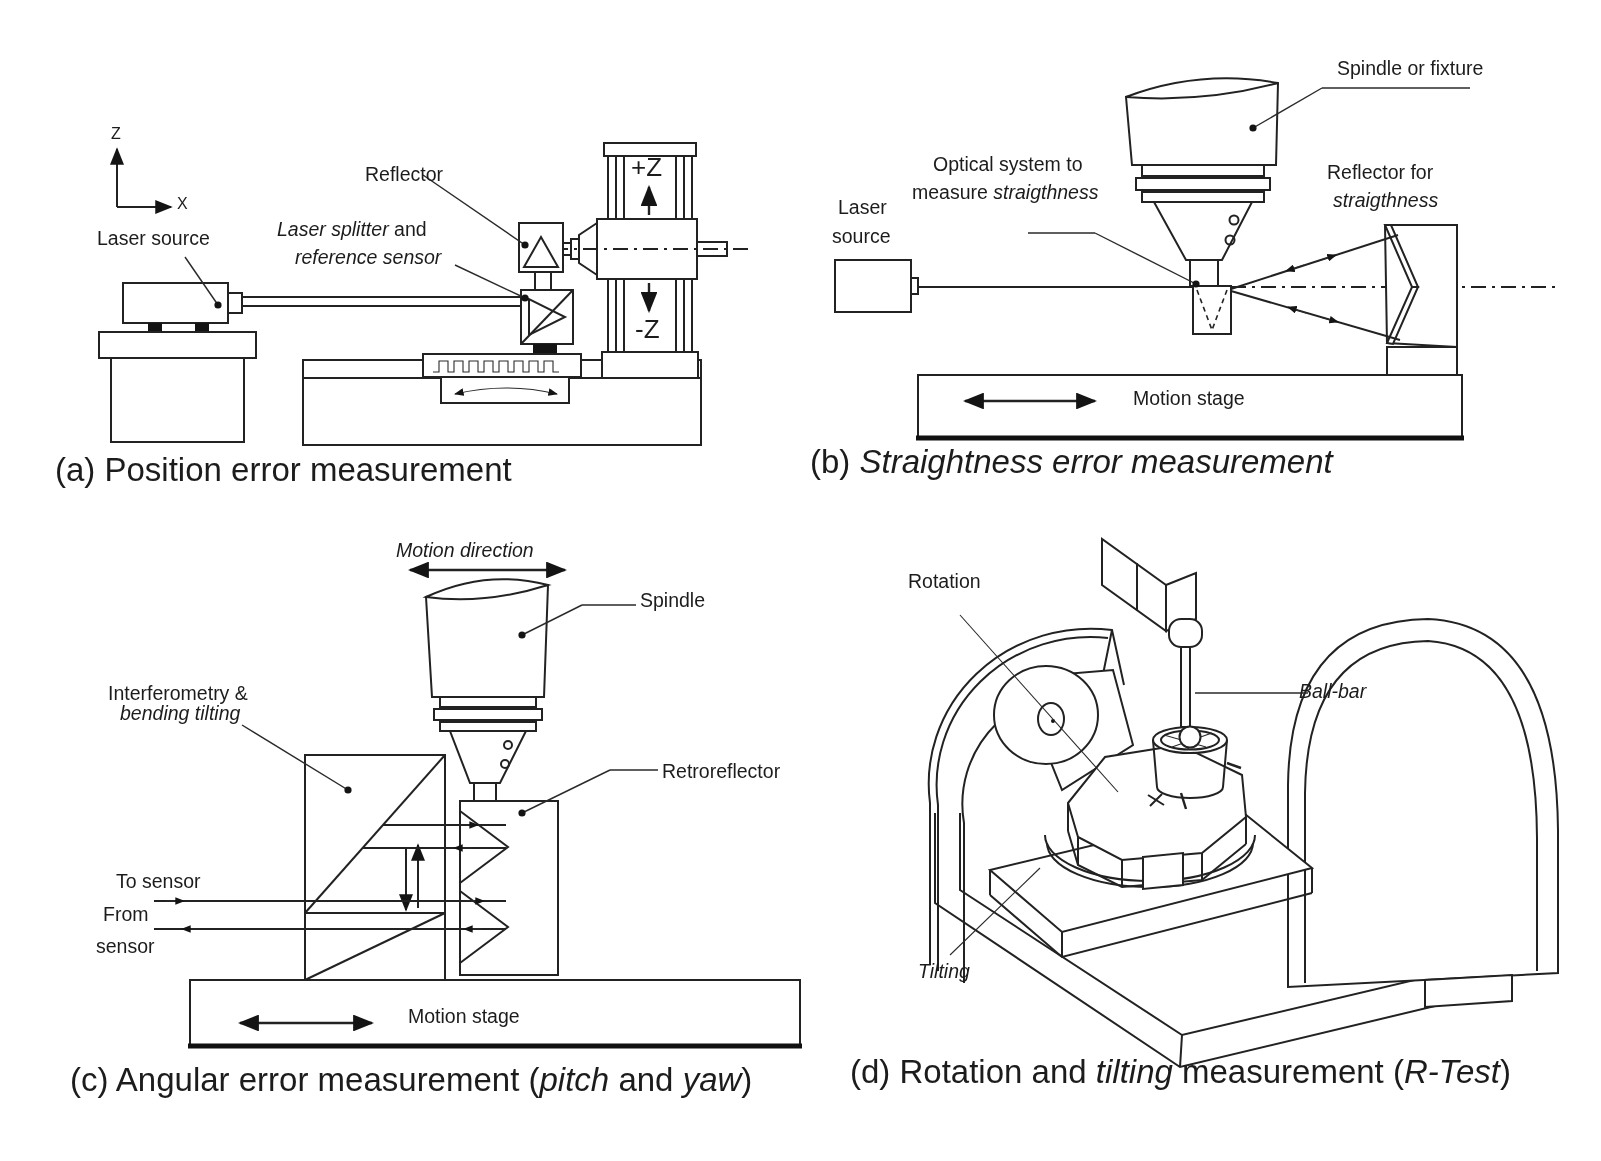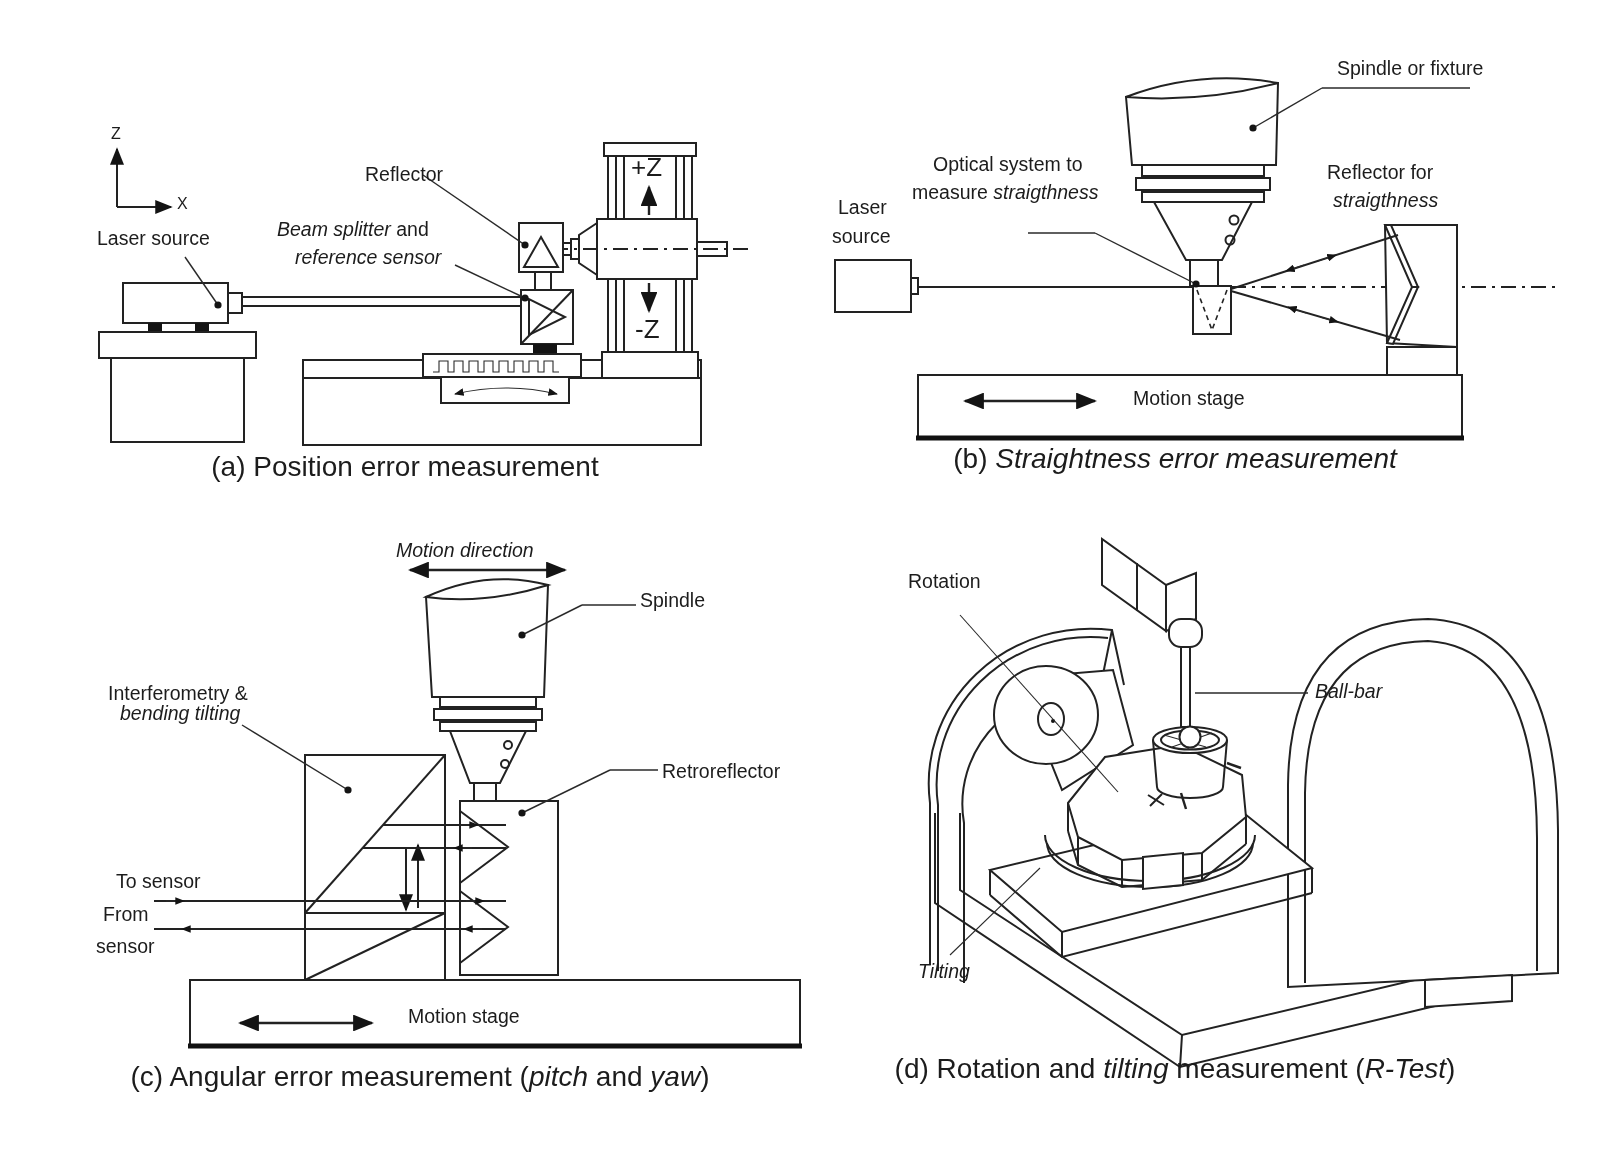--- a/index.html
+++ b/index.html
@@ -4,21 +4,21 @@
 <style>
   html,body{margin:0;padding:0;background:#ffffff;}
   #figure{position:relative;width:1601px;height:1161px;background:#ffffff;overflow:hidden;
           font-family:"Liberation Sans", sans-serif;color:#1c1c1c;}
   .panel{position:absolute;}
   .panel svg{position:absolute;left:0;top:0;}
   .lbl{position:absolute;white-space:nowrap;font-size:19.5px;line-height:1.15;color:#1c1c1c;}
   .it{font-style:italic;}
   .axis-lbl{font-size:16px;}
   .zbig{font-size:26px;letter-spacing:0px;}
-  .caption{position:absolute;text-align:center;font-size:28px;color:#1c1c1c;white-space:nowrap;}
+  .caption{position:absolute;text-align:left;font-size:33px;color:#1c1c1c;white-space:nowrap;}
   
   .ln{fill:none;stroke:#222;stroke-width:2;}
   .thk{fill:none;stroke:#222;stroke-width:2.4;}
   .fw{fill:#fff;stroke:#222;stroke-width:2;}
   .blk{fill:#141414;stroke:none;}
   .leader{fill:none;stroke:#2a2a2a;stroke-width:1.4;}
   .thinln{fill:none;stroke:#2a2a2a;stroke-width:1.1;}
   .dashv{fill:none;stroke:#222;stroke-width:1.6;stroke-dasharray:5 4;}
   .cdash{fill:none;stroke:#222;stroke-width:2;stroke-dasharray:15 6 3 6;}
 </style>
@@ -95,21 +95,21 @@
         <line class="leader" x1="368" y1="60" x2="470" y2="130"></line>
           <circle class="blk" cx="470" cy="130" r="3.6"></circle>
         <line class="leader" x1="400" y1="150" x2="470" y2="183"></line>
           <circle class="blk" cx="470" cy="183" r="3.6"></circle>
       </g>
     </svg>
     <div class="lbl axis-lbl" style="left:56px;top:10px;">Z</div>
     <div class="lbl axis-lbl" style="left:122px;top:80px;">X</div>
     <div class="lbl" style="left:42px;top:112px;">Laser source</div>
     <div class="lbl" style="left:310px;top:32px;margin-top:16px;">Reflector</div>
-    <div class="lbl" style="left:222px;top:103px;"><span class="it">Beam splitter</span><span> and</span></div>
+    <div class="lbl" style="left:222px;top:103px;"><span class="it">Laser splitter</span><span> and</span></div>
     <div class="lbl it" style="left:240px;top:131px;">reference sensor</div>
     <div class="lbl zbig" style="left:576px;top:38px;">+Z</div>
     <div class="lbl zbig" style="left:580px;top:200px;">-Z</div>
     <div class="caption" style="left:0;top:336px;width:700px;"><span>(a) Position error measurement</span></div>
   </div>
 
   <div class="panel" id="panel-b" style="left:810px;top:35px;width:780px;height:450px;">
     <svg width="780" height="450" viewBox="0 0 780 450">
       <defs>
         <marker id="aB" viewBox="0 0 10 8" refX="9" refY="4" markerWidth="9" markerHeight="7" orient="auto-start-reverse">
@@ -315,18 +315,18 @@
         <circle class="fw" cx="340" cy="202" r="10.5"></circle>
         <line class="thk" x1="377" y1="228" x2="391" y2="233"></line>
       </g>
       <g>
         <line class="thinln" x1="110" y1="80" x2="268" y2="257"></line>
         <line class="leader" x1="345" y1="158" x2="458" y2="158"></line>
         <line class="thinln" x1="100" y1="420" x2="190" y2="333"></line>
       </g>
     </svg>
     <div class="lbl" style="left:58px;top:35px;">Rotation</div>
-    <div class="lbl it" style="left:465px;top:145px;">Ball-bar</div>
+    <div class="lbl it" style="left:449px;top:145px;">Ball-bar</div>
     <div class="lbl it" style="left:68px;top:425px;">Tilting</div>
     <div class="caption" style="left:0;top:518px;width:650px;"><span>(d) Rotation and </span><span class="it">tilting</span><span> measurement (</span><span class="it">R-Test</span><span>)</span></div>
   </div>
 
 </div>
 
 </body></html>

